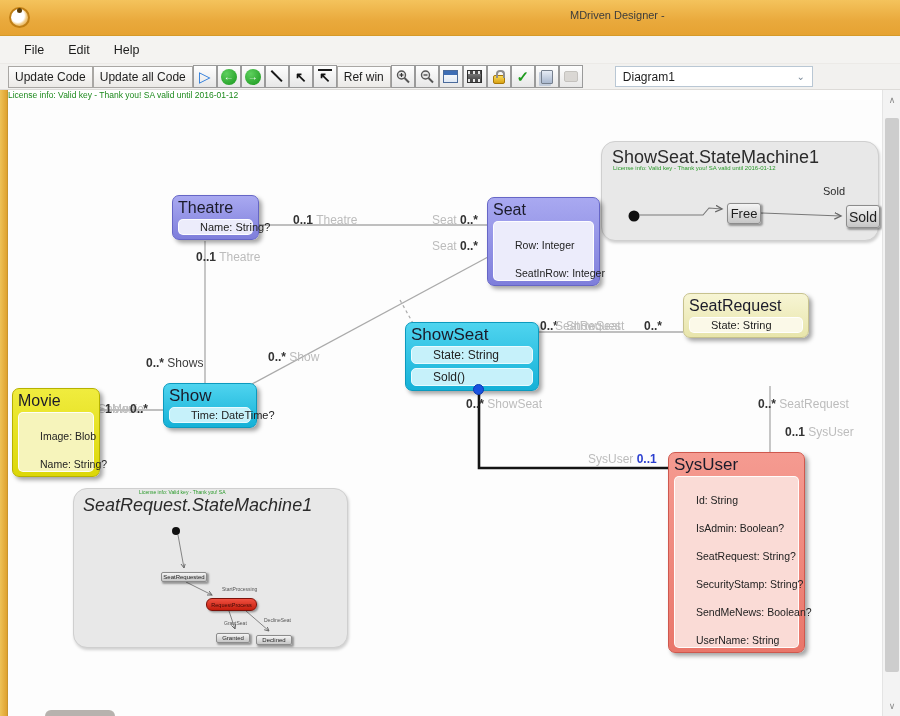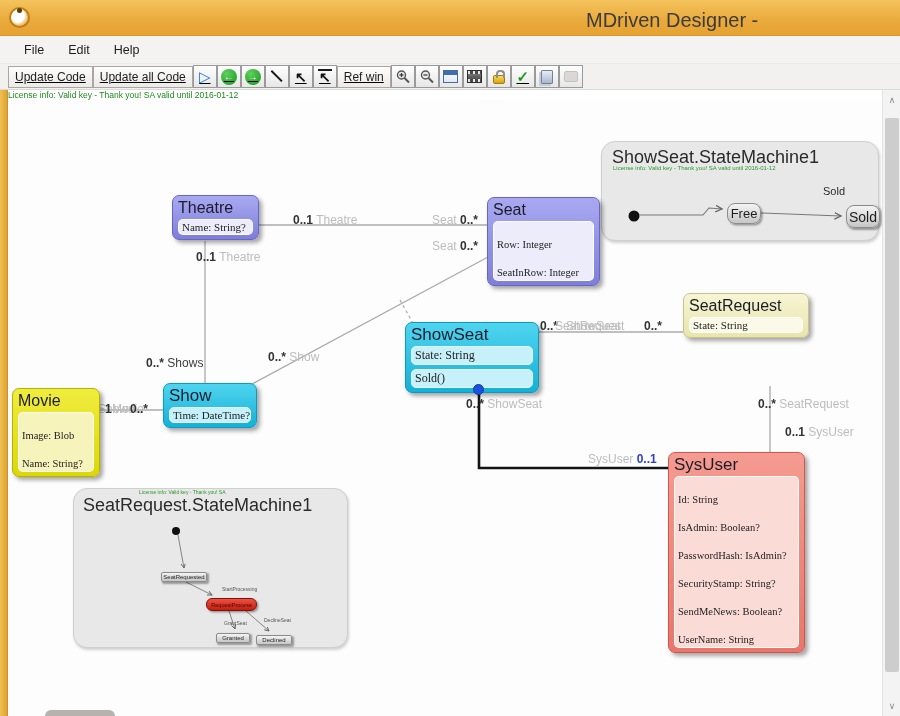--- a/index.html
+++ b/index.html
@@ -8,30 +8,30 @@
        font-family:"Liberation Sans",sans-serif;}
 
   
   .titlebar{position:absolute;left:0;top:0;width:900px;height:36px;
     background:linear-gradient(#f4c35c,#e9a93c 60%,#e6a232);border-bottom:1px solid #d59a2a;}
   .app-icon{position:absolute;left:9px;top:7px;width:21px;height:21px;border-radius:50%;
     background:radial-gradient(circle at 40% 40%, #ffffff 45%, #f3ce8a 60%, #d78f1d);
     border:2px solid #c07f15;}
   .app-icon::after{content:"";position:absolute;left:6px;top:-1px;width:5px;height:5px;
     border-radius:50%;background:#5a3c08;}
-  .title-text{position:absolute;left:586px;top:9px;font-size:20px;color:#3c3c3c;}
+  .title-text{position:absolute;left:570px;top:9px;font-size:11px;color:#3c3c3c;}
 
   
   .menubar{position:absolute;left:0;top:36px;width:900px;height:28px;background:#f4f3f1;
     display:flex;align-items:center;padding-left:24px;gap:24px;border-bottom:1px solid #eceae7;}
   .menu-item{font-size:12.5px;color:#1c1c1c;}
 
   
   .toolbar{position:absolute;left:0;top:64px;width:900px;height:26px;background:#f2f1ef;
-    display:flex;align-items:center;padding-left:8px;border-bottom:1px solid #dddbd8;text-decoration:underline;}
+    display:flex;align-items:center;padding-left:8px;border-bottom:1px solid #dddbd8;}
   .tb-btn{height:22px;border:1px solid #a9a7a4;background:linear-gradient(#fdfdfd,#eceae7);
     font-size:12px;color:#1c1c1c;display:flex;align-items:center;justify-content:center;
     padding:0 6px;white-space:nowrap;}
   .tb-icon{width:24px;height:23px;border:1px solid #9a9a9a;background:linear-gradient(#fefefe,#e7e7e7);
     display:flex;align-items:center;justify-content:center;position:relative;font-size:13px;}
   .glyph-play{color:#1d72d8;font-size:15px;line-height:1;}
   .green-circ{width:16px;height:16px;border-radius:50%;
     background:radial-gradient(circle at 35% 30%, #5ed05e, #17951b);
     color:#fff;font-size:10px;font-weight:bold;display:flex;align-items:center;justify-content:center;line-height:1;}
   .diag-line{width:15px;height:2.4px;background:#1a1a1a;transform:rotate(45deg);}
@@ -72,33 +72,33 @@
   
   .canvas{position:absolute;left:8px;top:100px;width:874px;height:616px;background:#fdfdfd;overflow:hidden;}
   .lines-svg{position:absolute;left:0;top:0;z-index:2;}
 
   
   .sm-panel{position:absolute;background:#e8e8e8;border:1px solid #cfcfcf;border-radius:14px;
     box-shadow:1px 2px 3px rgba(0,0,0,0.18);z-index:1;}
   .sm-title{position:absolute;font-size:18px;color:#2b2b2b;white-space:nowrap;}
   .sm-watermark{position:absolute;font-size:6px;color:#2a9a2a;white-space:nowrap;}
   .state{position:absolute;background:linear-gradient(#f4f4f4,#c6c6c6);border:1px solid #8c8c8c;
-    border-radius:8px;box-shadow:1.5px 1.5px 2px rgba(0,0,0,0.35);color:#1e1e1e;
+    border-radius:3px;box-shadow:1.5px 1.5px 2px rgba(0,0,0,0.35);color:#1e1e1e;
     display:flex;align-items:center;justify-content:center;white-space:nowrap;}
   .state-lg{font-size:13px;}
   .state-sm{font-size:6px;border-radius:2px;}
   .state-red{background:linear-gradient(#f05040,#c41e0e);border-color:#7c120a;color:#3d0a05;border-radius:6px;}
   .trans-label{position:absolute;color:#2b2b2b;white-space:nowrap;}
 
   
   .cls{position:absolute;border-radius:7px;box-shadow:3px 3px 4px rgba(0,0,0,0.35);
     padding:1px 5px 4px 5px;z-index:10;}
   .cls .t{font-size:16px;color:#1b1b2a;line-height:21px;white-space:nowrap;}
-  .pill{border-radius:5px;padding:1px 3px;font-size:11px;color:#222;margin-top:1px;
-    border:1px solid rgba(255,255,255,0.9);white-space:nowrap;font-family:Liberation Serif, serif;}
+  .pill{border-radius:5px;padding:1px 21px;font-size:11px;color:#222;margin-top:1px;
+    border:1px solid rgba(255,255,255,0.9);white-space:nowrap;}
   .c-purple{background:linear-gradient(#a9a9f1,#7e7edb);border:1px solid #6666c6;}
   .c-purple .pill{background:#ececfb;}
   .c-cyan{background:linear-gradient(#4fd4ef,#15b1d7);border:1px solid #0c9abe;}
   .c-cyan .pill{background:#c6f1fa;border-color:#e8fbff;}
   .c-yellow{background:linear-gradient(#f0ec3e,#dcd708);border:1px solid #b6b200;}
   .c-yellow .pill{background:#f6f4bb;}
   .c-pale{background:linear-gradient(#f7f5d4,#e8e5ab);border:1px solid #c7c28e;}
   .c-pale .pill{background:#fbf9e8;}
   .c-salmon{background:linear-gradient(#f59b91,#e9766a);border:1px solid #cf584e;}
   .c-salmon .pill{background:#fadbd6;}
@@ -180,20 +180,24 @@
       </div>
     <div class="tb-icon">
         <span class="glyph-check">✓</span>
       </div>
     <div class="tb-icon">
         <span class="book-ico"></span>
       </div>
     <div class="tb-icon">
         <span class="dis-ico"></span>
       </div>
+    <div class="dropdown">
+      <span>Diagram1</span>
+      <span class="dd-chev">⌄</span>
+    </div>
   </div>
 
   <div class="license-row">
     <span>License info:  Valid key - Thank you! SA valid until 2016-01-12</span>
   </div>
 
   <div class="left-border"></div>
 
   <div class="canvas">
 
@@ -210,21 +214,21 @@
         <polyline points="37,73 101,73 107,66 120,67" fill="none" stroke="#787878" stroke-width="1.1" marker-end="url(#ah1)"></polyline>
         <line x1="158" y1="71" x2="239" y2="74" stroke="#787878" stroke-width="1.1" marker-end="url(#ah1)"></line>
       </svg>
       <div class="state state-lg" style="left:125px;top:61px;width:34px;height:21px;">Free</div>
       <div class="trans-label" style="left:221px;top:43px;font-size:11px;">Sold</div>
       <div class="state state-lg" style="left:244px;top:63px;width:34px;height:23px;font-size:14px;">Sold</div>
     </div>
 
     <div class="sm-panel" style="left:65px;top:388px;width:275px;height:160px;">
       <div class="sm-watermark" style="left:65px;top:0px;font-size:5px;">License info: Valid key - Thank you! SA</div>
-      <div class="sm-title" style="left:9px;top:6px;">SeatRequest.StateMachine1</div>
+      <div class="sm-title" style="left:9px;top:6px;font-style:italic;">SeatRequest.StateMachine1</div>
       <svg width="275" height="160" style="position:absolute;left:0;top:0;">
         <defs>
           <marker id="ah2" markerWidth="8" markerHeight="8" refX="5" refY="2.5" orient="auto">
             <path d="M0,0 L5,2.5 L0,5" fill="none" stroke="#666" stroke-width="1"></path>
           </marker>
         </defs>
         <circle cx="102" cy="42" r="4" fill="#101010"></circle>
         <line x1="104" y1="46" x2="110" y2="79" stroke="#787878" stroke-width="0.9" marker-end="url(#ah2)"></line>
         <line x1="112" y1="93" x2="138" y2="106" stroke="#787878" stroke-width="0.9" marker-end="url(#ah2)"></line>
         <line x1="155" y1="122" x2="161" y2="140" stroke="#787878" stroke-width="0.9" marker-end="url(#ah2)"></line>
@@ -334,21 +338,21 @@
         <div>Image: Blob</div>
         <div>Name: String?</div>
       </div>
     </div>
 
     <div class="cls c-salmon" style="left:660px;top:352px;width:137px;">
       <div class="t" style="font-size:17px;">SysUser</div>
       <div class="pill pill-tight">
         <div>Id: String</div>
         <div>IsAdmin: Boolean?</div>
-        <div>PasswordHash: IsAdmin?</div>
+        <div>SeatRequest: String?</div>
         <div>SecurityStamp: String?</div>
         <div>SendMeNews: Boolean?</div>
         <div>UserName: String</div>
       </div>
     </div>
 
     <div class="sel-handle" style="left:465px;top:284px;"></div>
     <div class="bottom-chip"></div>
   </div>
 

